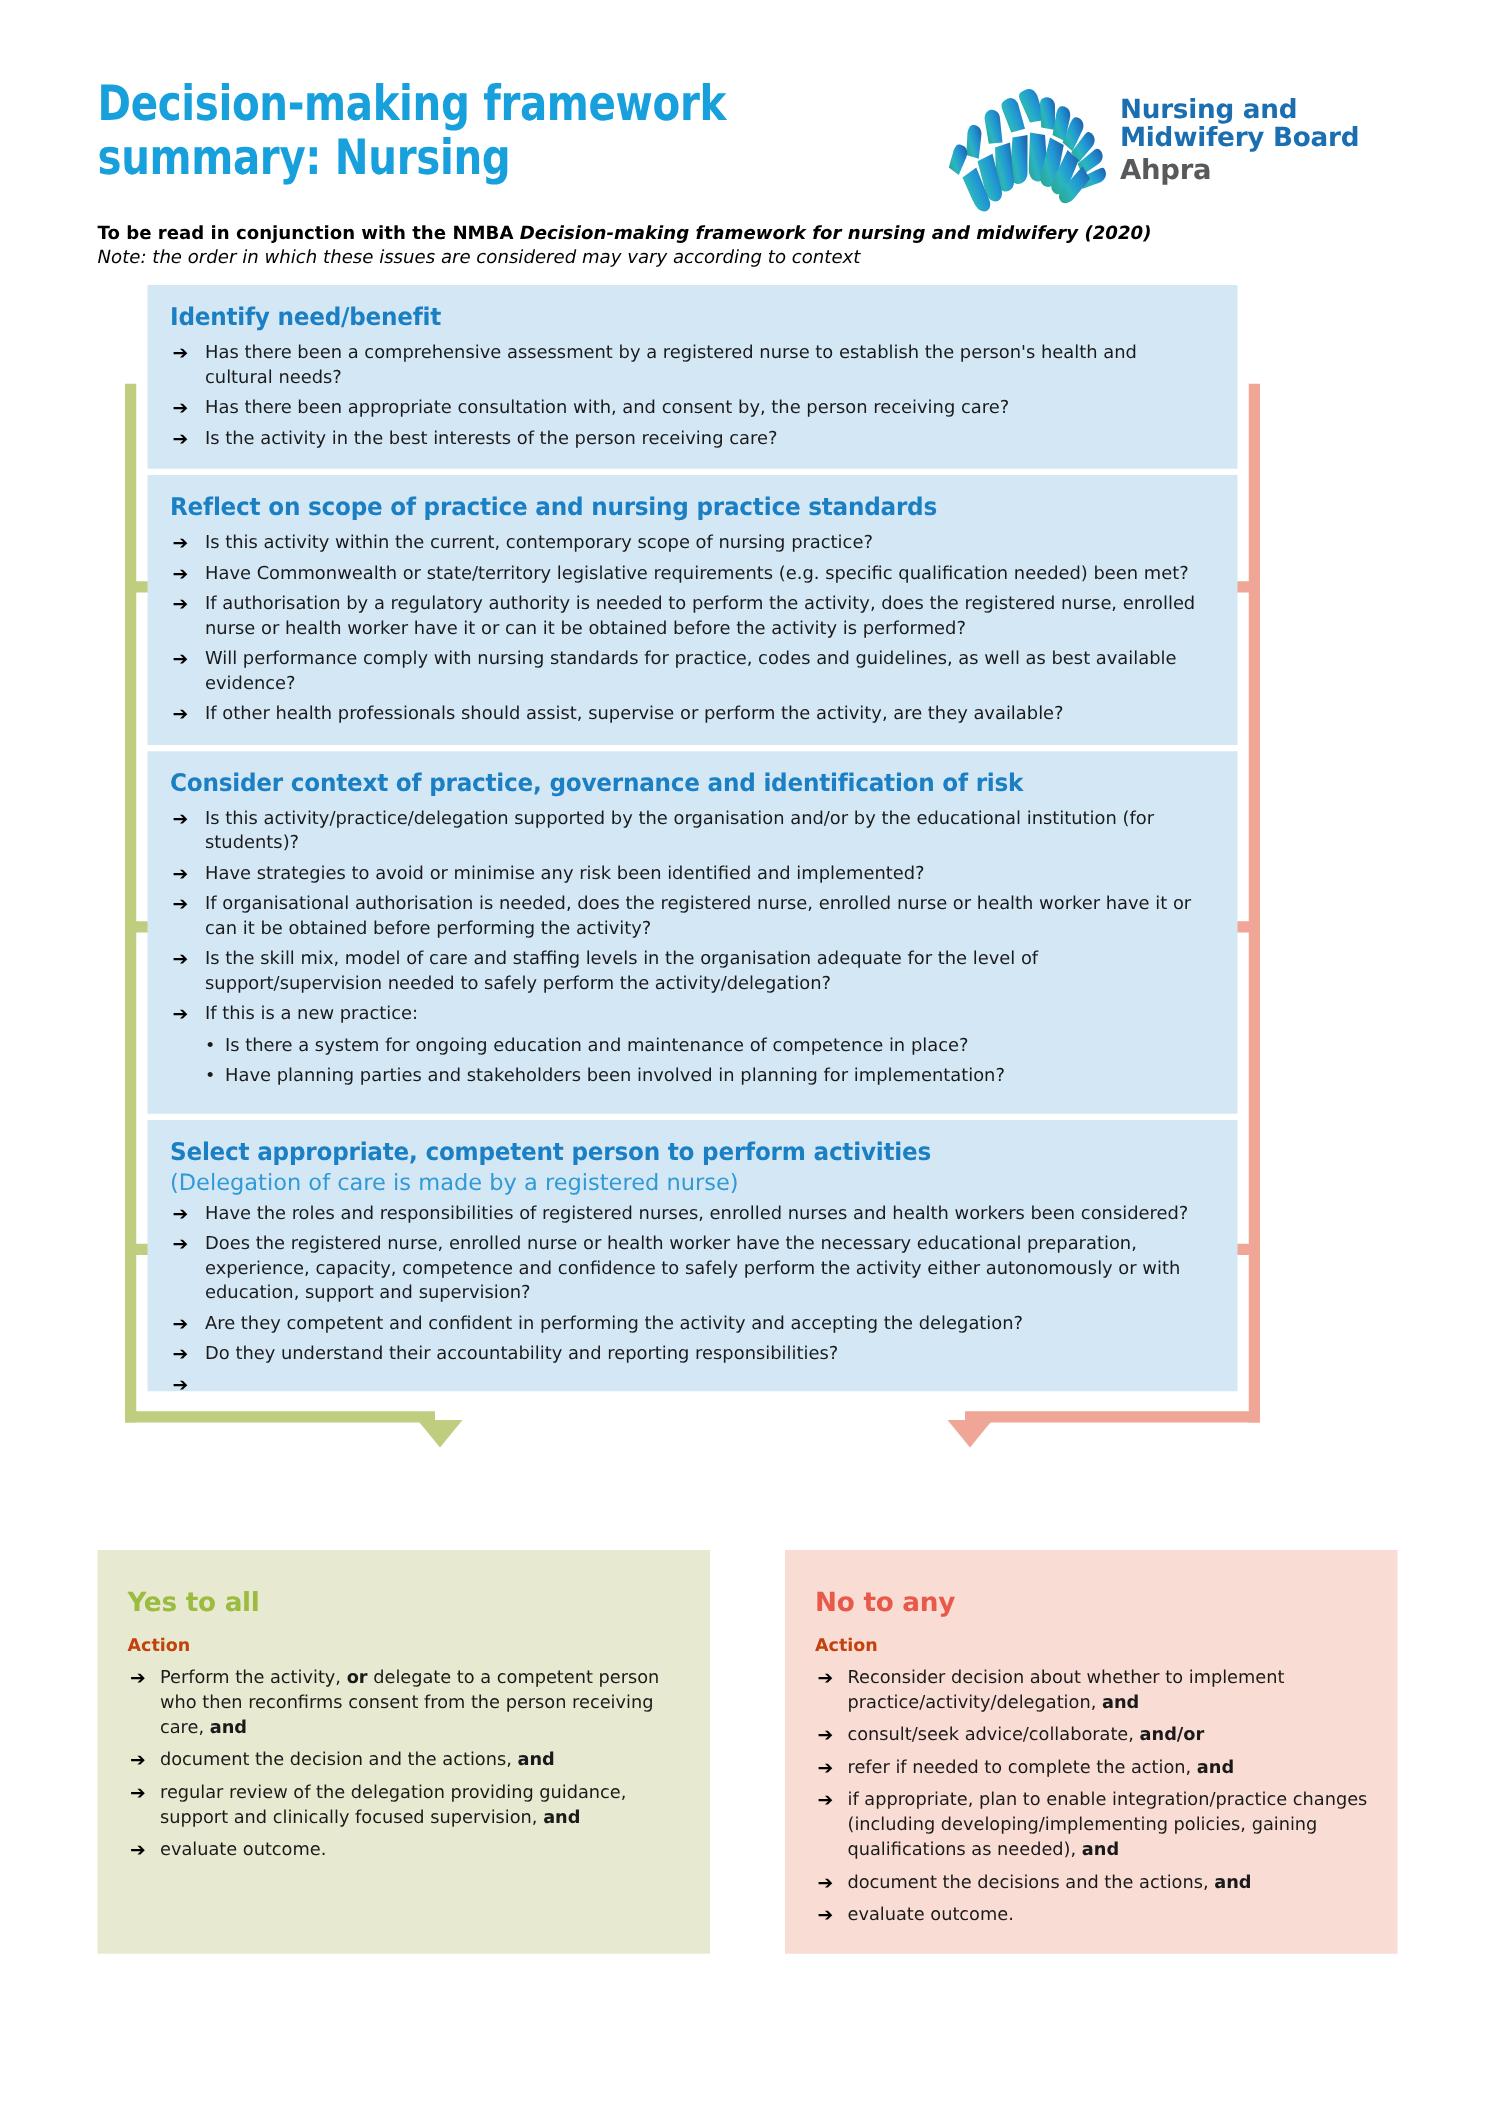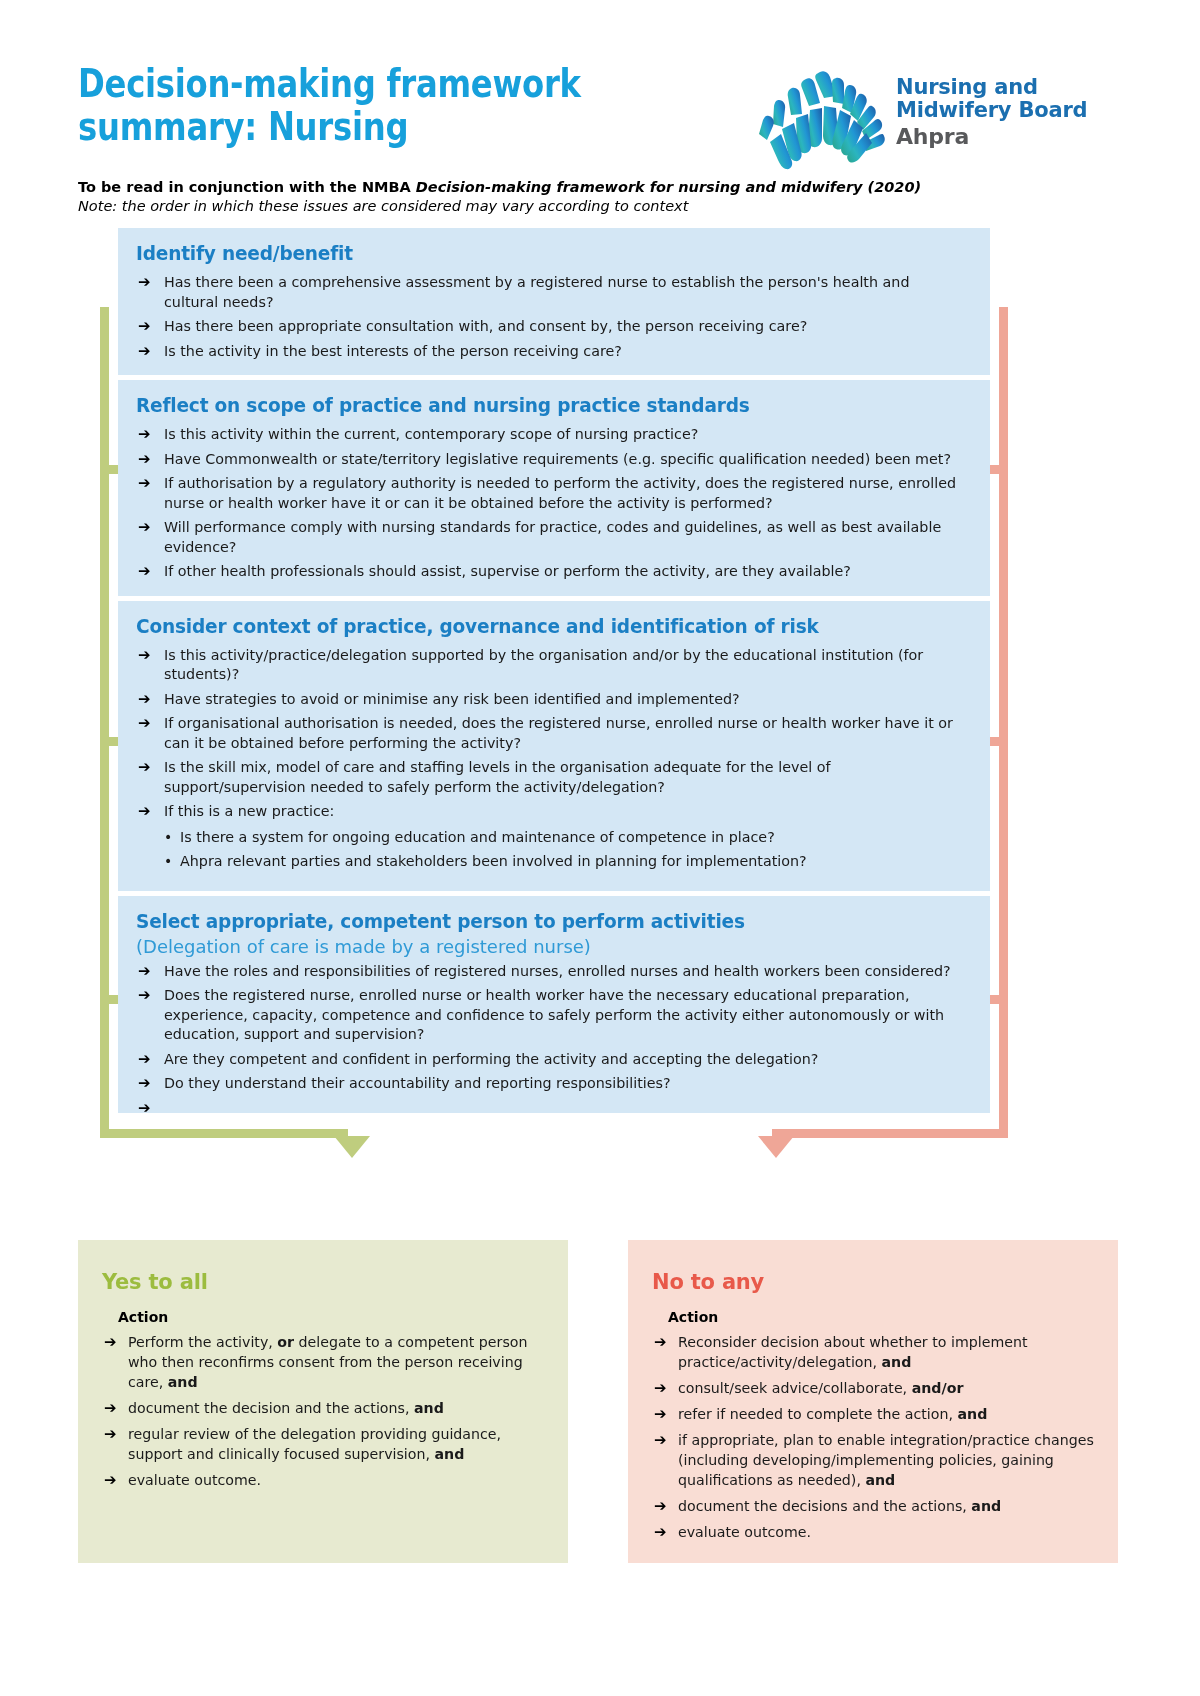--- a/index.html
+++ b/index.html
@@ -225,23 +225,22 @@
     letter-spacing: -0.2px;
   }
   .title-yes { color: #9cbc3f; }
   .title-no  { color: #e8594a; }
 
   .action-label {
     font-family: "DejaVu Sans", sans-serif;
     font-weight: bold;
     font-size: 14px;
     line-height: 19px;
-    color: #000000;
+    color: #c2410c;
     margin-bottom: 5px;
-    margin-left: 16px;
   }
 
   ul.outcome-items { list-style: none; }
   ul.outcome-items > li {
     position: relative;
     padding-left: 26px;
     margin-bottom: 6px;
     font-size: 14.2px;
     line-height: 20px;
     color: #1a1a1a;
@@ -352,21 +351,21 @@
       </div>
       <div class="section">
         <div class="sec-heading">Consider context of practice, governance and identification of risk</div>
         <ul class="items">
           <li><span class="arrow">➔</span><span>Is this activity/practice/delegation supported by the organisation and/or by the educational institution (for students)?</span></li>
           <li><span class="arrow">➔</span><span>Have strategies to avoid or minimise any risk been identified and implemented?</span></li>
           <li><span class="arrow">➔</span><span>If organisational authorisation is needed, does the registered nurse, enrolled nurse or health worker have it or can it be obtained before performing the activity?</span></li>
           <li><span class="arrow">➔</span><span>Is the skill mix, model of care and staffing levels in the organisation adequate for the level of support/supervision needed to safely perform the activity/delegation?</span></li>
           <li><span class="arrow">➔</span><span>If this is a new practice:</span><ul class="subitems">
               <li><span class="dot">•</span><span>Is there a system for ongoing education and maintenance of competence in place?</span></li>
-              <li><span class="dot">•</span><span>Ahpra relevant parties and stakeholders been involved in planning for implementation?</span></li>
+              <li><span class="dot">•</span><span>Have planning parties and stakeholders been involved in planning for implementation?</span></li>
             </ul></li>
         </ul>
       </div>
       <div class="section">
         <div class="sec-heading">Select appropriate, competent person to perform activities</div>
         <div class="sec-subheading">(Delegation of care is made by a registered nurse)</div>
         <ul class="items">
           <li><span class="arrow">➔</span><span>Have the roles and responsibilities of registered nurses, enrolled nurses and health workers been considered?</span></li>
           <li><span class="arrow">➔</span><span>Does the registered nurse, enrolled nurse or health worker have the necessary educational preparation, experience, capacity, competence and confidence to safely perform the activity either autonomously or with education, support and supervision?</span></li>
           <li><span class="arrow">➔</span><span>Are they competent and confident in performing the activity and accepting the delegation?</span></li>

